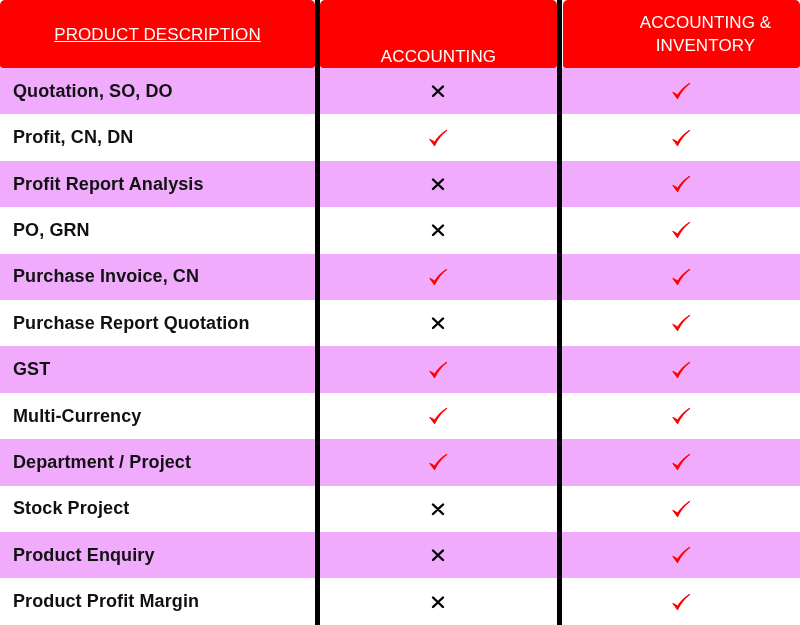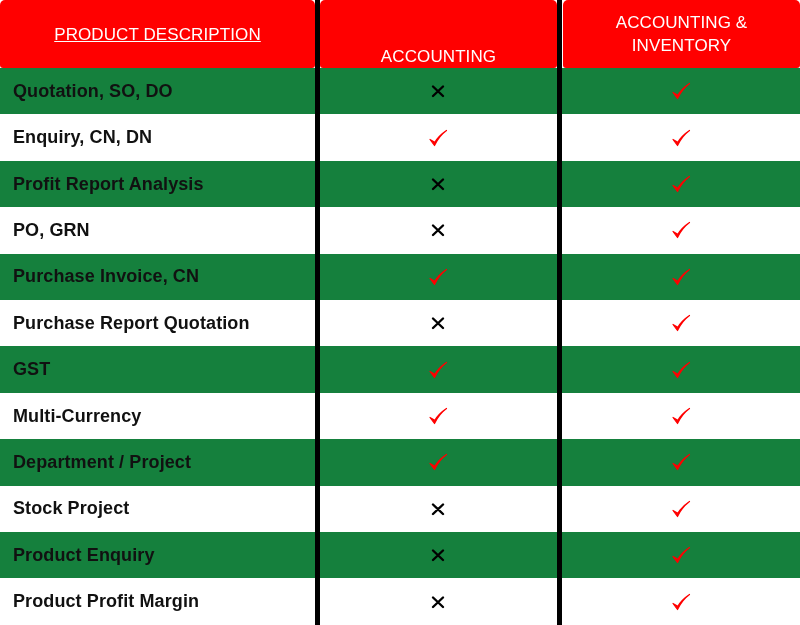--- a/index.html
+++ b/index.html
@@ -3,24 +3,24 @@
   <meta charset="utf-8">
   <style>
     html, body { margin: 0; padding: 0; background: #ffffff; }
     body { width: 800px; height: 625px; overflow: hidden; position: relative; font-family: "Liberation Sans", "DejaVu Sans", sans-serif; }
     .table { position: absolute; left: 0; top: 0; width: 800px; height: 625px; }
     .header { position: absolute; left: 0; top: 0; width: 800px; height: 68px; }
     .hcell { position: absolute; top: 0; height: 68px; background: #ff0000; color: #ffffff; border-radius: 5px 5px 3px 3px;
              display: flex; align-items: center; justify-content: center; text-align: center; font-size: 17px; line-height: 23px; letter-spacing: 0.1px; }
     .hcell.c1 { left: 0; width: 315px; text-decoration: underline; }
     .hcell.c2 { left: 320px; width: 237px; align-items: flex-end; }
-    .hcell.c3 { left: 563px; width: 237px; }
+    .hcell.c3 { left: 563px; width: 189px; padding-left: 48px; }
     .rows { position: absolute; left: 0; top: 68px; width: 800px; }
     .row { position: relative; height: 46.42px; width: 800px; }
-    .row.alt { background: #15803d; }
+    .row.alt { background: #f0abfc; }
     .label { position: absolute; left: 13px; top: 0; height: 100%; display: flex; align-items: center; font-size: 18px; font-weight: bold; color: #111111; letter-spacing: 0.1px; }
     .mark { position: absolute; top: 0; height: 100%; width: 40px; display: flex; align-items: center; justify-content: center; }
     .mark.m2 { left: 418px; }
     .mark.m3 { left: 661px; }
     .divider { position: absolute; top: 0; width: 5px; height: 625px; background: #000000; }
     .divider.d1 { left: 315px; }
     .divider.d2 { left: 557px; }
     svg { display: block; }
   </style>
 </head>
@@ -46,21 +46,21 @@
             <path d="M2 2.5 L12 12 M12 2.5 L2 12" stroke="#000000" stroke-width="2.4" stroke-linecap="round"></path>
           </svg>
         </span>
     <span class="mark m3">
           <svg width="20" height="20" viewBox="0 0 20 20">
             <path d="M2 11.5 L6.5 17.5 Q11 8 18.5 2.5 Q11 7.5 6.8 14.2 Z" fill="#ff0000" stroke="#ff0000" stroke-width="1.2" stroke-linejoin="round"></path>
           </svg>
         </span>
   </div>
       <div class="row">
-    <span class="label">Enquiry, CN, DN</span>
+    <span class="label">Profit, CN, DN</span>
     <span class="mark m2">
           <svg width="20" height="20" viewBox="0 0 20 20">
             <path d="M2 11.5 L6.5 17.5 Q11 8 18.5 2.5 Q11 7.5 6.8 14.2 Z" fill="#ff0000" stroke="#ff0000" stroke-width="1.2" stroke-linejoin="round"></path>
           </svg>
         </span>
     <span class="mark m3">
           <svg width="20" height="20" viewBox="0 0 20 20">
             <path d="M2 11.5 L6.5 17.5 Q11 8 18.5 2.5 Q11 7.5 6.8 14.2 Z" fill="#ff0000" stroke="#ff0000" stroke-width="1.2" stroke-linejoin="round"></path>
           </svg>
         </span>

